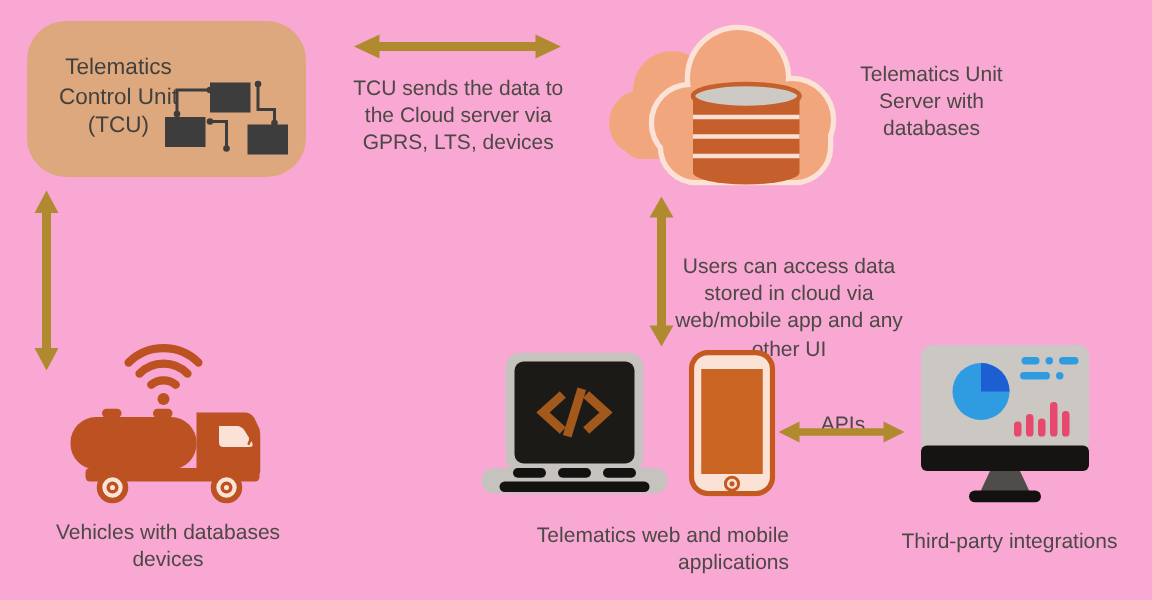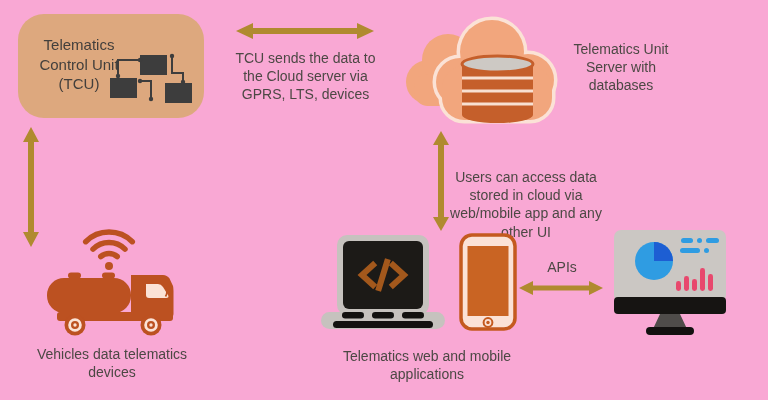--- a/index.html
+++ b/index.html
@@ -14,23 +14,23 @@
   .tcu-box{
     position:absolute;left:18px;top:14px;width:186px;height:104px;
     background:#dda87e;border-radius:26px;
   }
   .tcu-label{left:24px;top:35px;width:110px;font-size:15px;color:#423f3c;}
   .collect-label{left:48px;top:132px;width:128px;}
   .send-label{left:228px;top:49px;width:155px;}
   .cloud-label{left:552px;top:40px;width:138px;}
   .users-label{left:448px;top:136px;width:156px;margin-top:32px;}
   .vehicles-label{left:24px;top:345px;width:176px;}
-  .apps-label{left:328px;top:347px;width:198px;}
+  .apps-label{left:328px;top:347px;width:198px;text-align:right;}
   .thirdparty-label{left:588px;top:351px;width:170px;}
-  .apis-label{left:532px;top:258px;width:60px;}
+  .apis-label{left:532px;top:273px;width:60px;}
   .abs{position:absolute;}
 </style>
 </head>
 <body>
 
 <div class="canvas">
 
   <div class="tcu-box"></div>
   <div class="label tcu-label">Telematics Control Unit (TCU)</div>
   <svg class="abs" style="left:105px;top:50px;" width="90" height="58" viewBox="0 0 90 58">
@@ -122,21 +122,21 @@
     </g>
     <path d="M101,56 H113 Q116,56 118,59 L123,67 Q124.5,70 121,70 H104 Q101,70 101,67 Z" fill="#fbe2d6"></path>
     <path d="M120.5,68.5 q2.5,-4 0.5,-8" stroke="#bc5121" stroke-width="1.6" fill="none"></path>
     <g fill="none" stroke="#fbe2d6" stroke-width="2.8">
       <circle cx="30" cy="97" r="5.4"></circle>
       <circle cx="106" cy="97" r="5.4"></circle>
     </g>
     <circle cx="30" cy="97" r="1.7" fill="#fbe2d6"></circle>
     <circle cx="106" cy="97" r="1.7" fill="#fbe2d6"></circle>
   </svg>
-  <div class="label vehicles-label">Vehicles data telematics devices</div>
+  <div class="label vehicles-label">Vehicles with databases devices</div>
 
   <svg class="abs" style="left:321px;top:235px;" width="124" height="98" viewBox="0 0 124 98">
     <rect x="16" y="0" width="92" height="80" rx="10" fill="#c6c2be"></rect>
     <rect x="22" y="6" width="80" height="68" rx="6" fill="#1c1a17"></rect>
     <g fill="none" stroke="#a3581c" stroke-width="6" stroke-linecap="square">
       <polyline points="52,30 41,40 52,50"></polyline>
       <polyline points="72,30 83,40 72,50"></polyline>
       <line x1="66" y1="27" x2="58" y2="53"></line>
     </g>
     <rect x="0" y="77" width="124" height="17" rx="8.5" fill="#c6c2be"></rect>
@@ -178,14 +178,15 @@
       <rect x="91" y="19" width="5" height="5" rx="2.5"></rect>
     </g>
     <g fill="#e8486d">
       <rect x="63" y="52" width="5" height="10" rx="2.4"></rect>
       <rect x="71" y="47" width="5" height="15" rx="2.4"></rect>
       <rect x="79" y="50" width="5" height="12" rx="2.4"></rect>
       <rect x="87" y="39" width="5" height="23" rx="2.4"></rect>
       <rect x="95" y="45" width="5" height="17" rx="2.4"></rect>
     </g>
   </svg>
+  <div class="label thirdparty-label">Third-party integrations</div>
 
 </div>
 
 </body></html>

